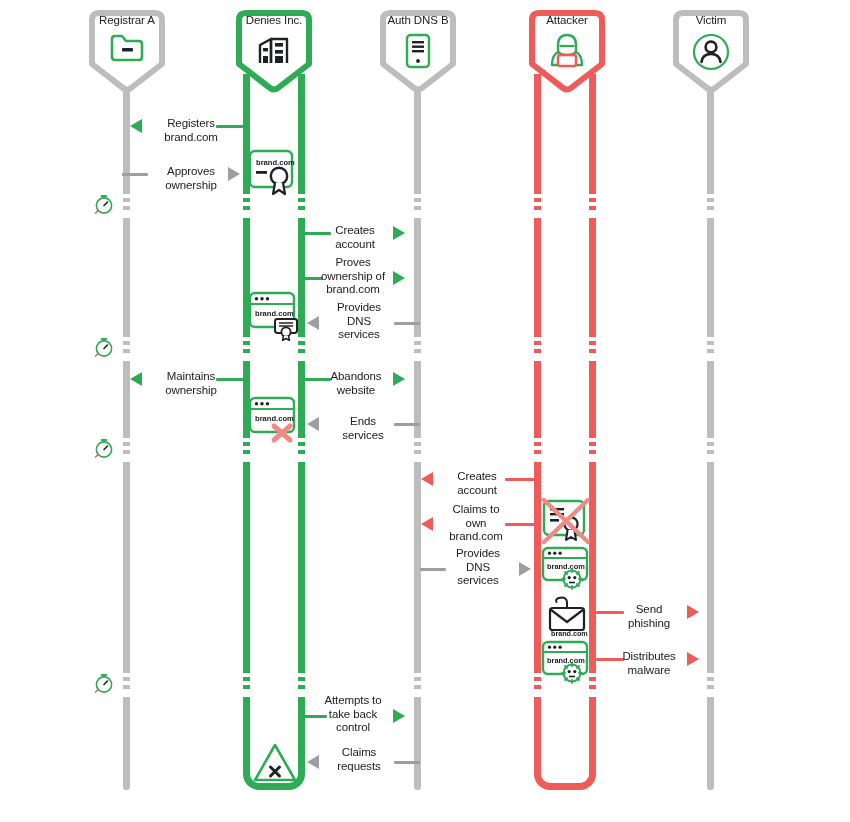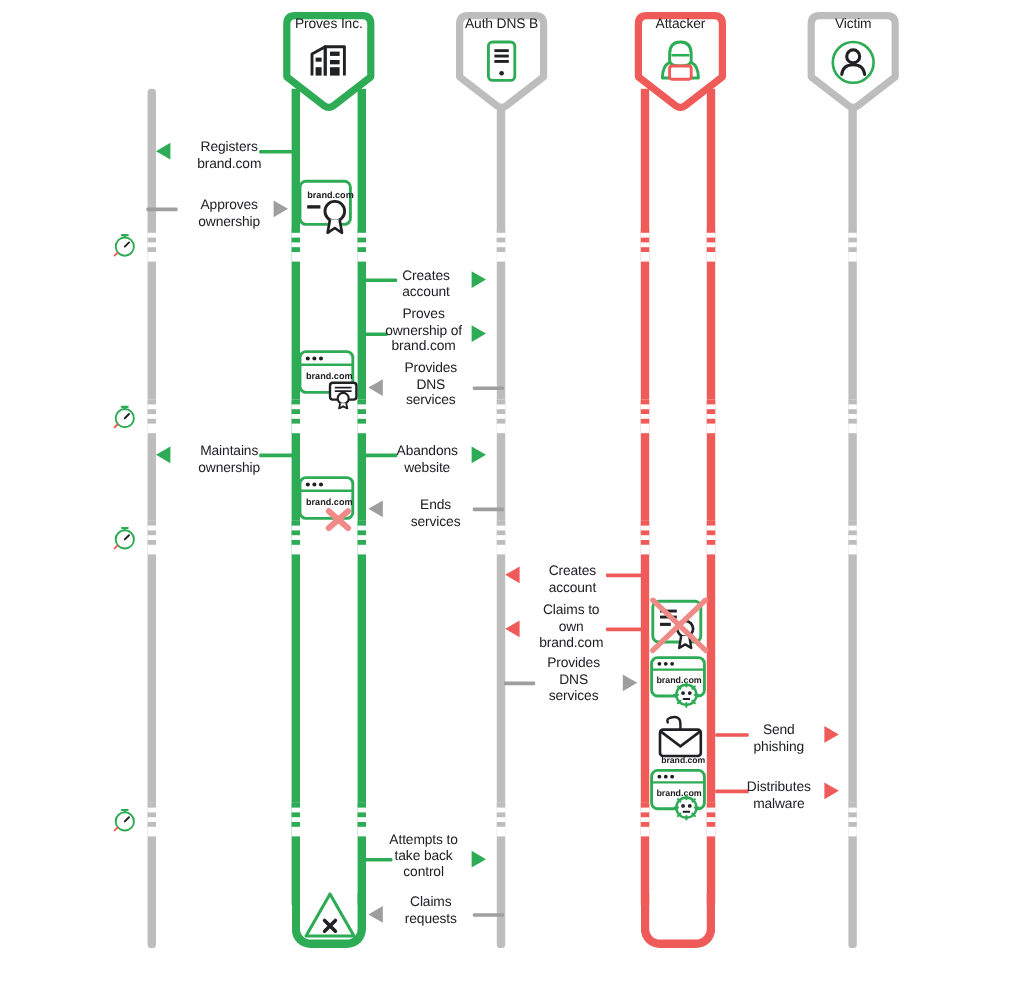--- a/index.html
+++ b/index.html
@@ -268,28 +268,42 @@
     <i style="top:0"></i>
       <i style="top:8px"></i>
       <i style="top:16px"></i>
   </div>
   <div class="actbreak red" style="left:589px;top:669px;">
     <i style="top:0"></i>
       <i style="top:8px"></i>
       <i style="top:16px"></i>
   </div>
 
+  <div class="actor" style="left:84px;top:8px;">
+    <div class="shield">
+      <svg width="86" height="86" viewBox="0 0 86 86">
+        <path d="M8 12 Q8 5 15 5 L71 5 Q78 5 78 12 L78 56 L47 80 Q43 83 39 80 L8 56 Z" fill="#fff" stroke="#bdbdbd" stroke-width="6" stroke-linejoin="round"></path>
+      </svg>
+    </div>
+    <div class="actor-label">Registrar A</div>
+    <div class="actor-icon">
+      <svg width="36" height="32" viewBox="0 0 36 32">
+        <path d="M3 7 Q3 4 6 4 L13 4 L17 9 L30 9 Q33 9 33 12 L33 25 Q33 28 30 28 L6 28 Q3 28 3 25 Z" fill="none" stroke="#2eab55" stroke-width="2.6" stroke-linejoin="round"></path>
+        <rect x="13" y="16" width="11" height="3.4" rx="1" fill="#202124"></rect>
+      </svg>
+    </div>
+  </div>
 
   <div class="actor" style="left:231px;top:8px;">
     <div class="shield">
       <svg width="86" height="86" viewBox="0 0 86 86">
         <path d="M8 12 Q8 5 15 5 L71 5 Q78 5 78 12 L78 56 L47 80 Q43 83 39 80 L8 56 Z" fill="#fff" stroke="#2eab55" stroke-width="6" stroke-linejoin="round"></path>
       </svg>
     </div>
-    <div class="actor-label">Proves Inc.</div>
+    <div class="actor-label">Denies Inc.</div>
     <div class="actor-icon">
       <svg width="36" height="34" viewBox="0 0 36 34">
         <path d="M4 31 L4 13 L15 7 L15 31" fill="none" stroke="#202124" stroke-width="2.4" stroke-linejoin="round"></path>
         <path d="M15 31 L15 7 L31 7 L31 31" fill="none" stroke="#202124" stroke-width="2.4" stroke-linejoin="round"></path>
         <rect x="19" y="11" width="8" height="3.6" fill="#202124"></rect>
         <rect x="19" y="18" width="8" height="3.6" fill="#202124"></rect>
         <rect x="7" y="16" width="5" height="3.4" fill="#202124"></rect>
         <rect x="7" y="24" width="5" height="7" fill="#202124"></rect>
         <rect x="19" y="24" width="8" height="7" fill="#202124"></rect>
       </svg>

